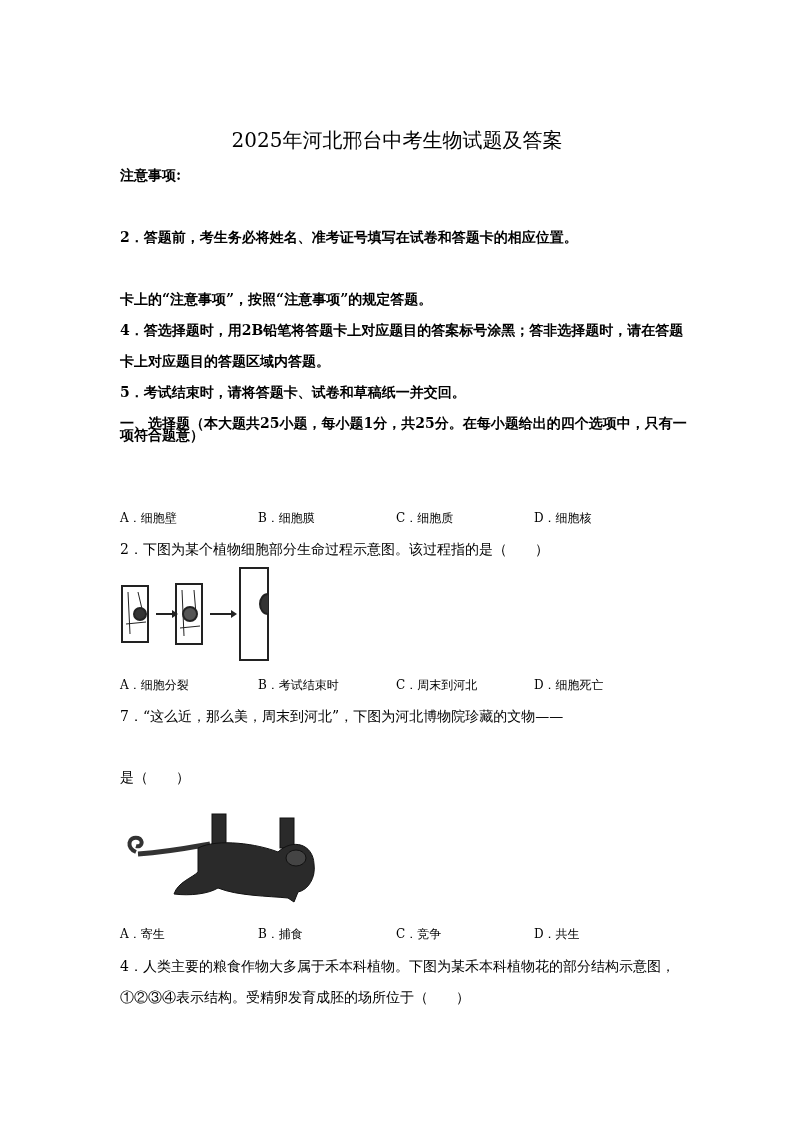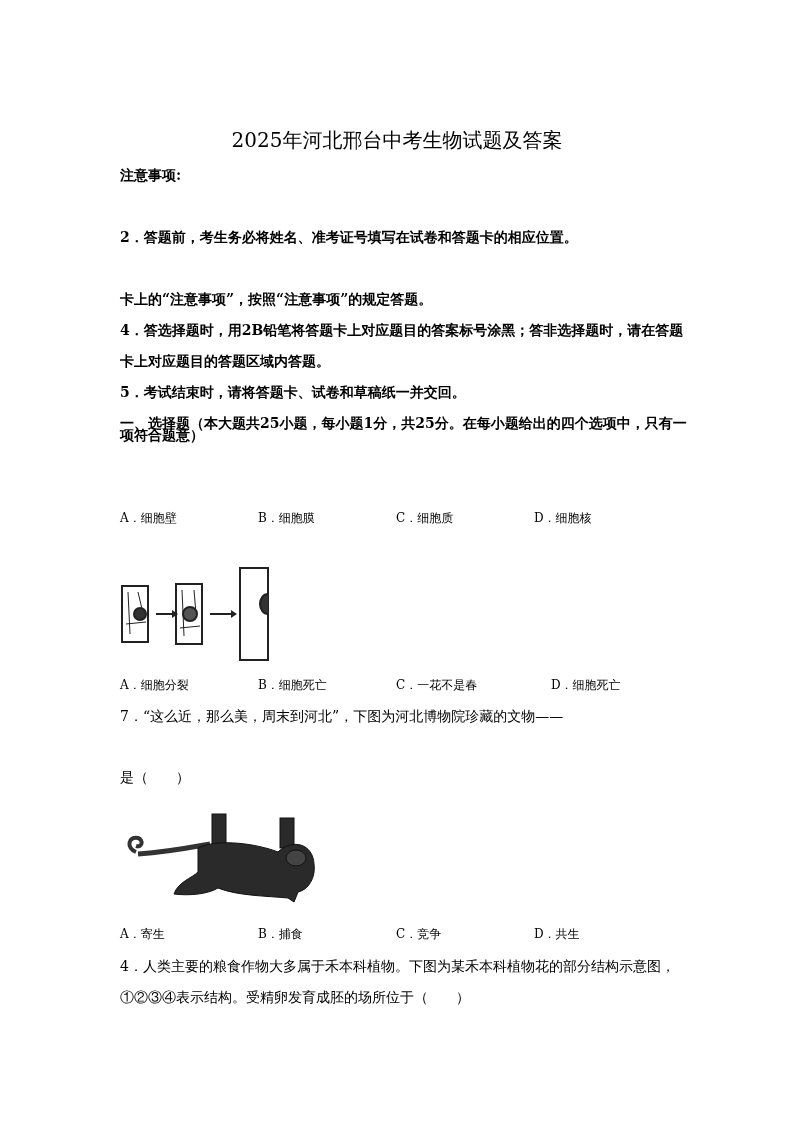--- a/index.html
+++ b/index.html
@@ -27,42 +27,43 @@
   <div class="line bold" style="top:382px">5．考试结束时，请将答题卡、试卷和草稿纸一并交回。</div>
 
   <div class="line bold" style="top:413px">一、选择题（本大题共25小题，每小题1分，共25分。在每小题给出的四个选项中，只有一</div>
   <div class="line bold" style="top:425px">项符合题意）</div>
 
   <div class="opt" style="left:120px; top:508px">A．细胞壁</div>
   <div class="opt" style="left:258px; top:508px">B．细胞膜</div>
   <div class="opt" style="left:396px; top:508px">C．细胞质</div>
   <div class="opt" style="left:534px; top:508px">D．细胞核</div>
 
+  <div class="line" style="top:539px">2．下图为某个植物细胞部分生命过程示意图。该过程指的是（　　）</div>
   <svg class="fig" style="left:118px; top:564px" width="160" height="100" viewBox="0 0 160 100">
     <g fill="none" stroke="#222" stroke-width="2">
       <rect x="4" y="22" width="26" height="56"></rect>
       <path d="M10 28 L12 70 M20 28 L24 45 M8 60 L28 58" stroke-width="1"></path>
       <circle cx="22" cy="50" r="6" fill="#333"></circle>
       <rect x="58" y="20" width="26" height="60"></rect>
       <path d="M64 26 L66 72 M76 26 L78 50 M62 64 L82 62" stroke-width="1"></path>
       <circle cx="72" cy="50" r="7" fill="#555"></circle>
       <rect x="122" y="4" width="28" height="92"></rect>
       <path d="M150 30 A8 10 0 0 0 150 50" fill="#333"></path>
       <line x1="38" y1="50" x2="54" y2="50"></line>
       <line x1="92" y1="50" x2="114" y2="50"></line>
     </g>
     <g fill="#222">
       <polygon points="54,46 60,50 54,54"></polygon>
       <polygon points="113,46 119,50 113,54"></polygon>
     </g>
   </svg>
   <div class="opt" style="left:120px; top:675px">A．细胞分裂</div>
-  <div class="opt" style="left:258px; top:675px">B．细胞死亡</div>
-  <div class="opt" style="left:396px; top:675px">C．一花不是春</div>
-  <div class="opt" style="left:551px; top:675px">D．细胞死亡</div>
+  <div class="opt" style="left:258px; top:675px">B．考试结束时</div>
+  <div class="opt" style="left:396px; top:675px">C．周末到河北</div>
+  <div class="opt" style="left:534px; top:675px">D．细胞死亡</div>
 
   <div class="line" style="top:706px">7．“这么近，那么美，周末到河北”，下图为河北博物院珍藏的文物——</div>
   <div class="line" style="top:767px">是（　　）</div>
   <svg class="fig" style="left:118px; top:808px" width="200" height="96" viewBox="0 0 200 96">
     <g fill="#2a2a2a" stroke="#111" stroke-width="1">
       <path d="M18 44 C8 40 10 28 20 30 C26 32 24 40 18 38" fill="none" stroke="#333" stroke-width="4"></path>
       <path d="M20 46 C50 44 70 40 92 36" fill="none" stroke="#333" stroke-width="5"></path>
       <rect x="94" y="6" width="14" height="30"></rect>
       <rect x="162" y="10" width="14" height="30"></rect>
       <path d="M80 40 C100 30 140 36 160 44 C175 30 195 36 196 56 C198 70 190 82 180 84 L176 94 L170 90 C150 88 120 88 100 80 C90 86 72 88 56 86 C60 74 74 70 80 64 Z"></path>

